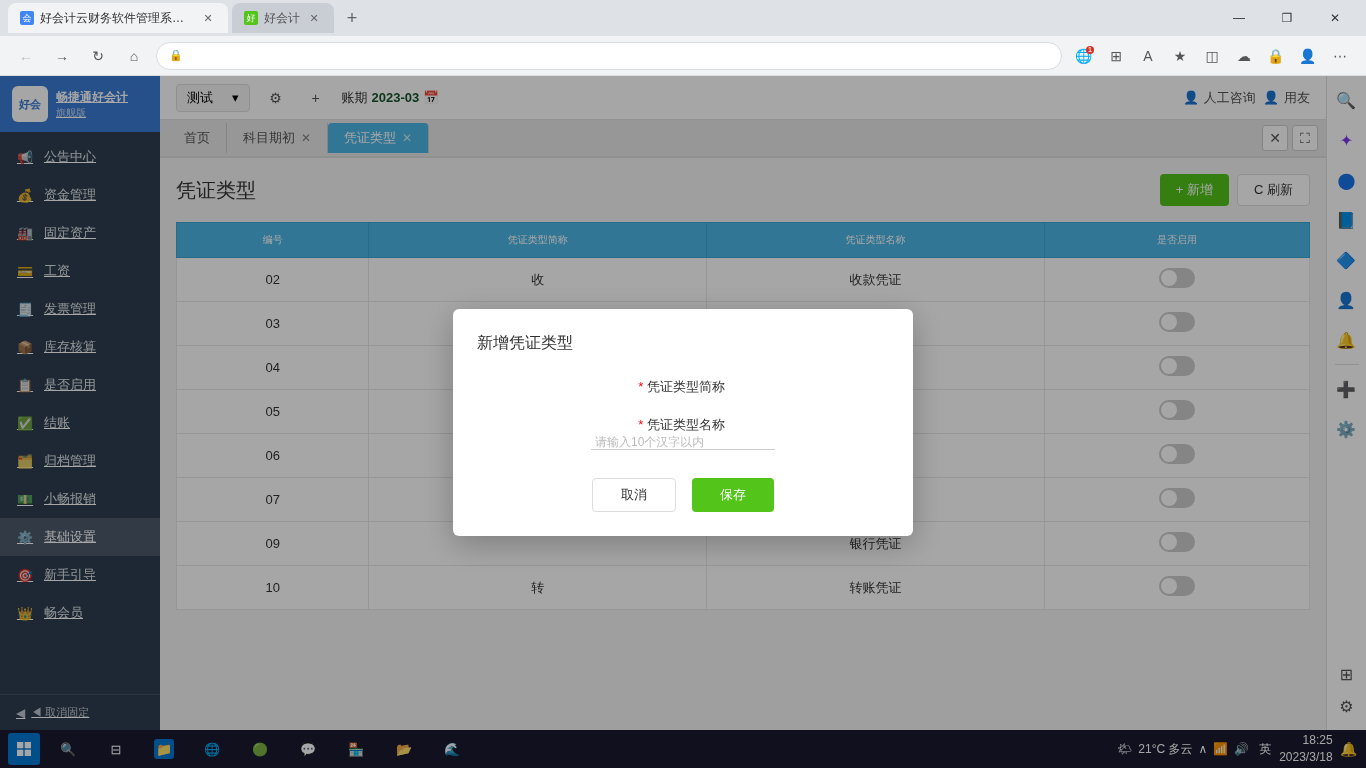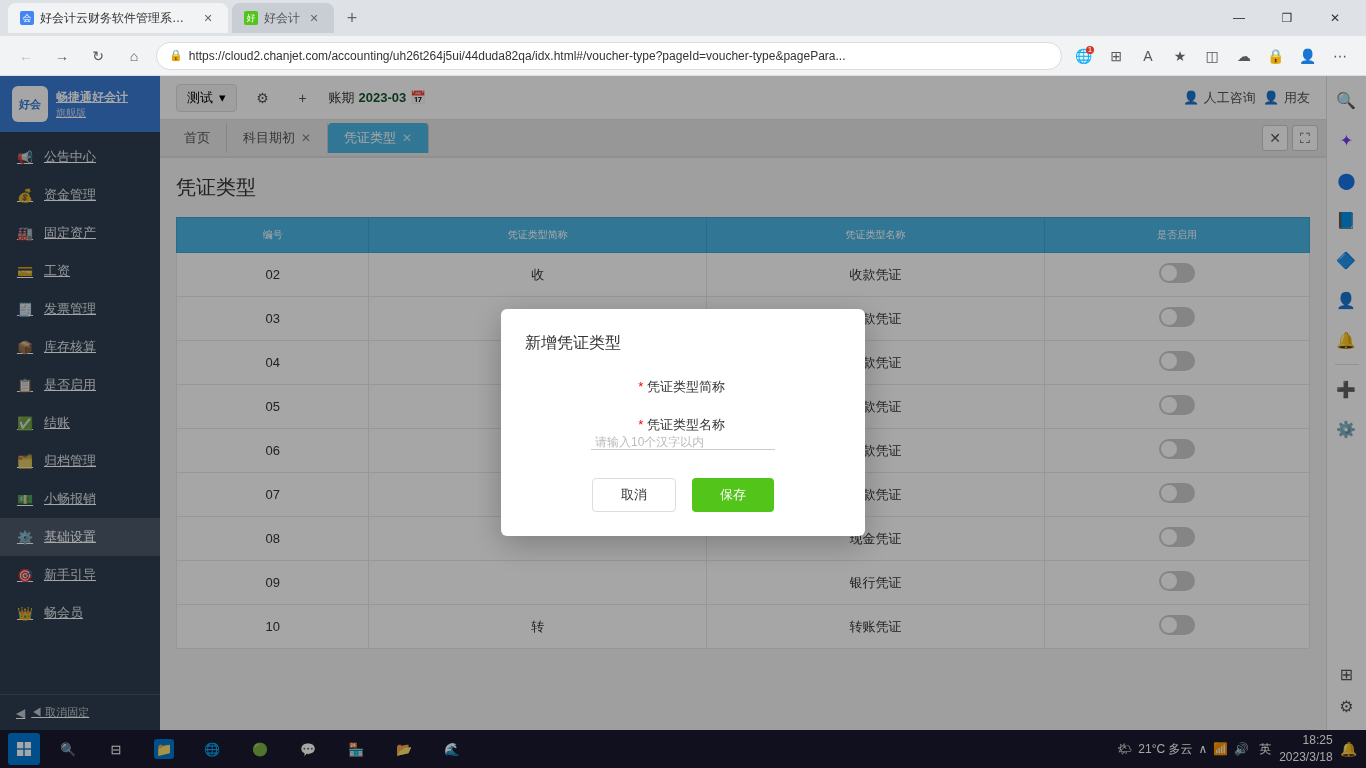--- a/index.html
+++ b/index.html
@@ -41,21 +41,21 @@
     .sidebar-item { display: flex; align-items: center; gap: 10px; padding: 10px 16px; cursor: pointer; color: rgba(255,255,255,0.85); font-size: 13px; transition: background 0.15s; }
     .sidebar-item.active { background: rgba(255,255,255,0.15); color: white; }
     .sidebar-item-icon { width: 18px; height: 18px; display: flex; align-items: center; justify-content: center; flex-shrink: 0; }
     .sidebar-footer { padding: 10px 16px; border-top: 1px solid rgba(255,255,255,0.1); cursor: pointer; color: rgba(255,255,255,0.7); font-size: 12px; display: flex; align-items: center; gap: 6px; }
 
     
     .main-content { flex: 1; display: flex; flex-direction: column; background: #f5f5f5; overflow: hidden; }
 
     
     .app-header { background: white; padding: 0 16px; height: 44px; display: flex; align-items: center; gap: 12px; border-bottom: 1px solid #e0e0e0; flex-shrink: 0; }
-    .company-selector { display: flex; align-items: center; gap: 6px; background: #f5f5f5; border: 1px solid #ddd; border-radius: 4px; padding: 4px 10px; cursor: pointer; font-size: 13px; }
+    .company-selector { display: flex; align-items: center; gap: 19px; background: #f5f5f5; border: 1px solid #ddd; border-radius: 4px; padding: 4px 10px; cursor: pointer; font-size: 13px; }
     .header-actions { display: flex; align-items: center; gap: 8px; margin-left: auto; }
     .header-btn { display: flex; align-items: center; gap: 4px; cursor: pointer; color: #555; font-size: 13px; }
     .header-period { display: flex; align-items: center; gap: 4px; font-size: 13px; color: #333; }
     .period-icon { color: #666; }
 
     
     .page-tabs { background: #e8e8e8; display: flex; align-items: center; height: 38px; padding: 0 8px; border-bottom: 2px solid #ddd; flex-shrink: 0; gap: 0; }
     .page-tab { display: flex; align-items: center; gap: 6px; padding: 6px 16px; cursor: pointer; font-size: 13px; color: #555; border-right: 1px solid #ccc; }
     .page-tab.active { background: #4db6e5; color: white; border-radius: 4px 4px 0 0; }
     .page-tab-close { font-size: 12px; cursor: pointer; opacity: 0.7; }
@@ -80,21 +80,21 @@
     
     .toggle { width: 36px; height: 20px; border-radius: 10px; display: inline-flex; align-items: center; cursor: pointer; position: relative; }
     .toggle.on { background: #52c41a; }
     .toggle.off { background: #ccc; }
     .toggle-knob { width: 16px; height: 16px; background: white; border-radius: 50%; position: absolute; top: 2px; transition: left 0.2s; }
     .toggle.on .toggle-knob { left: 18px; }
     .toggle.off .toggle-knob { left: 2px; }
 
     
     .modal-overlay { position: fixed; top: 76px; left: 0; width: 100%; height: calc(768px - 76px); background: rgba(0,0,0,0.35); display: flex; align-items: center; justify-content: center; z-index: 1000; }
-    .modal { background: white; border-radius: 6px; width: 364px; padding: 24px; box-shadow: 0 8px 32px rgba(0,0,0,0.25); position: relative; }
+    .modal { background: white; border-radius: 6px; width: 460px; padding: 24px; box-shadow: 0 8px 32px rgba(0,0,0,0.25); position: relative; }
     .modal-title { font-size: 16px; color: #333; margin-bottom: 24px; font-weight: normal; }
     .form-row { display: flex; align-items: center; margin-bottom: 20px; flex-direction: column; }
     .form-label { width: 100px; text-align: right; font-size: 13px; color: #333; padding-right: 8px; flex-shrink: 0; }
     .form-input { flex: 1; height: 32px; border: none; border-bottom: 1px solid #ccc; outline: none; font-size: 13px; color: #333; padding: 0 4px; background: transparent; }
     .form-input::placeholder { color: #bbb; font-size: 12px; }
     .modal-footer { display: flex; justify-content: center; gap: 16px; margin-top: 28px; }
     .btn-cancel { background: white; color: #333; border: 1px solid #ddd; border-radius: 4px; padding: 7px 28px; cursor: pointer; font-size: 13px; }
     .btn-save { background: #52c41a; color: white; border: none; border-radius: 4px; padding: 7px 28px; cursor: pointer; font-size: 13px; }
 
     
@@ -134,21 +134,20 @@
       <div class="win-btn close">✕</div>
     </div>
   </div>
   <div class="address-bar">
     <div class="nav-btn disabled">←</div>
     <div class="nav-btn">→</div>
     <div class="nav-btn">↻</div>
     <div class="nav-btn">⌂</div>
     <div class="address-input">
       <span class="address-lock">🔒</span>
-      <span class="address-text">https://cloud2.chanjet.com/accounting/uh26t264j5ui/44duda82qa/idx.html#/voucher-type?pageId=voucher-type&amp;pagePara...</span>
     </div>
     <div class="toolbar-actions">
       <div class="toolbar-icon red" style="position:relative;">
         🌐
         <span class="notif-dot">1</span>
       </div>
       <div class="toolbar-icon">⊞</div>
       <div class="toolbar-icon">A</div>
       <div class="toolbar-icon">★</div>
       <div class="toolbar-icon">◫</div>
@@ -271,20 +270,24 @@
         </div>
         <div class="tab-panel-controls">
           <div class="tab-panel-btn">✕</div>
           <div class="tab-panel-btn">⛶</div>
         </div>
       </div>
 
       <div class="page-content">
         <div class="page-header">
           <h2 class="page-title">凭证类型</h2>
+          <div class="page-actions">
+            <button class="btn-primary">+ 新增</button>
+            <button class="btn-default">C 刷新</button>
+          </div>
         </div>
 
         <table class="data-table">
           <thead>
             <tr>
               <th>编号</th>
               <th>凭证类型简称</th>
               <th>凭证类型名称</th>
               <th>是否启用</th>
             </tr>
@@ -327,28 +330,20 @@
                 <td></td>
                 <td>收款凭证</td>
                 <td><div class="toggle off">
                     <div class="toggle-knob"></div>
                   </div></td>
               </tr>
               <tr>
                 <td>07</td>
                 <td></td>
                 <td>付款凭证</td>
-                <td><div class="toggle off">
-                    <div class="toggle-knob"></div>
-                  </div></td>
-              </tr>
-              <tr>
-                <td>08</td>
-                <td></td>
-                <td>现金凭证</td>
                 <td><div class="toggle off">
                     <div class="toggle-knob"></div>
                   </div></td>
               </tr>
               <tr>
                 <td>09</td>
                 <td></td>
                 <td>银行凭证</td>
                 <td><div class="toggle off">
                     <div class="toggle-knob"></div>

